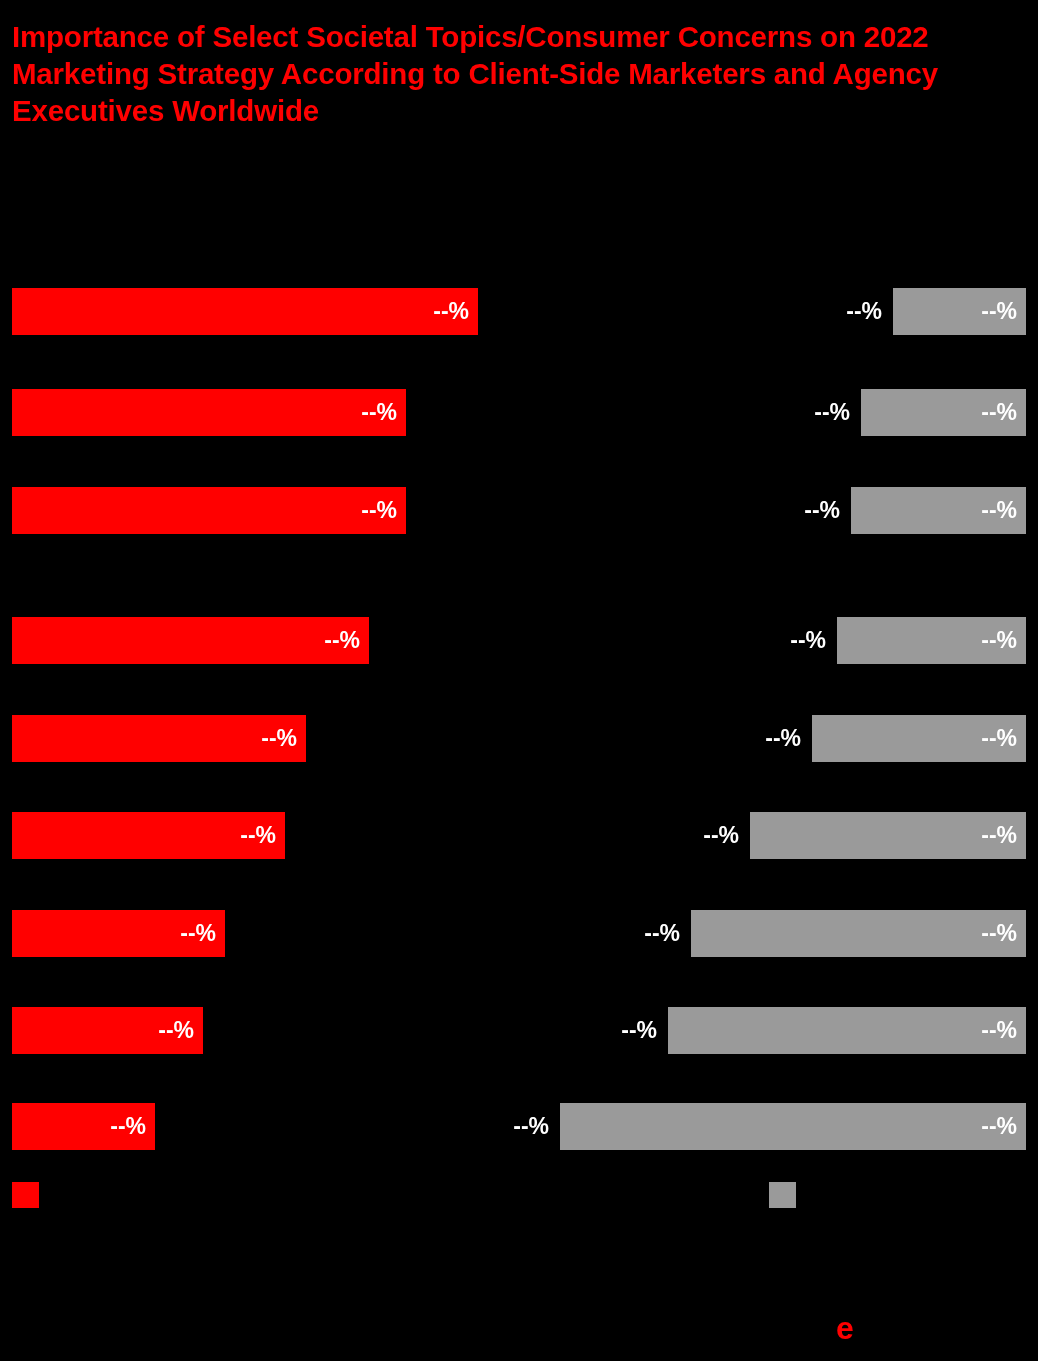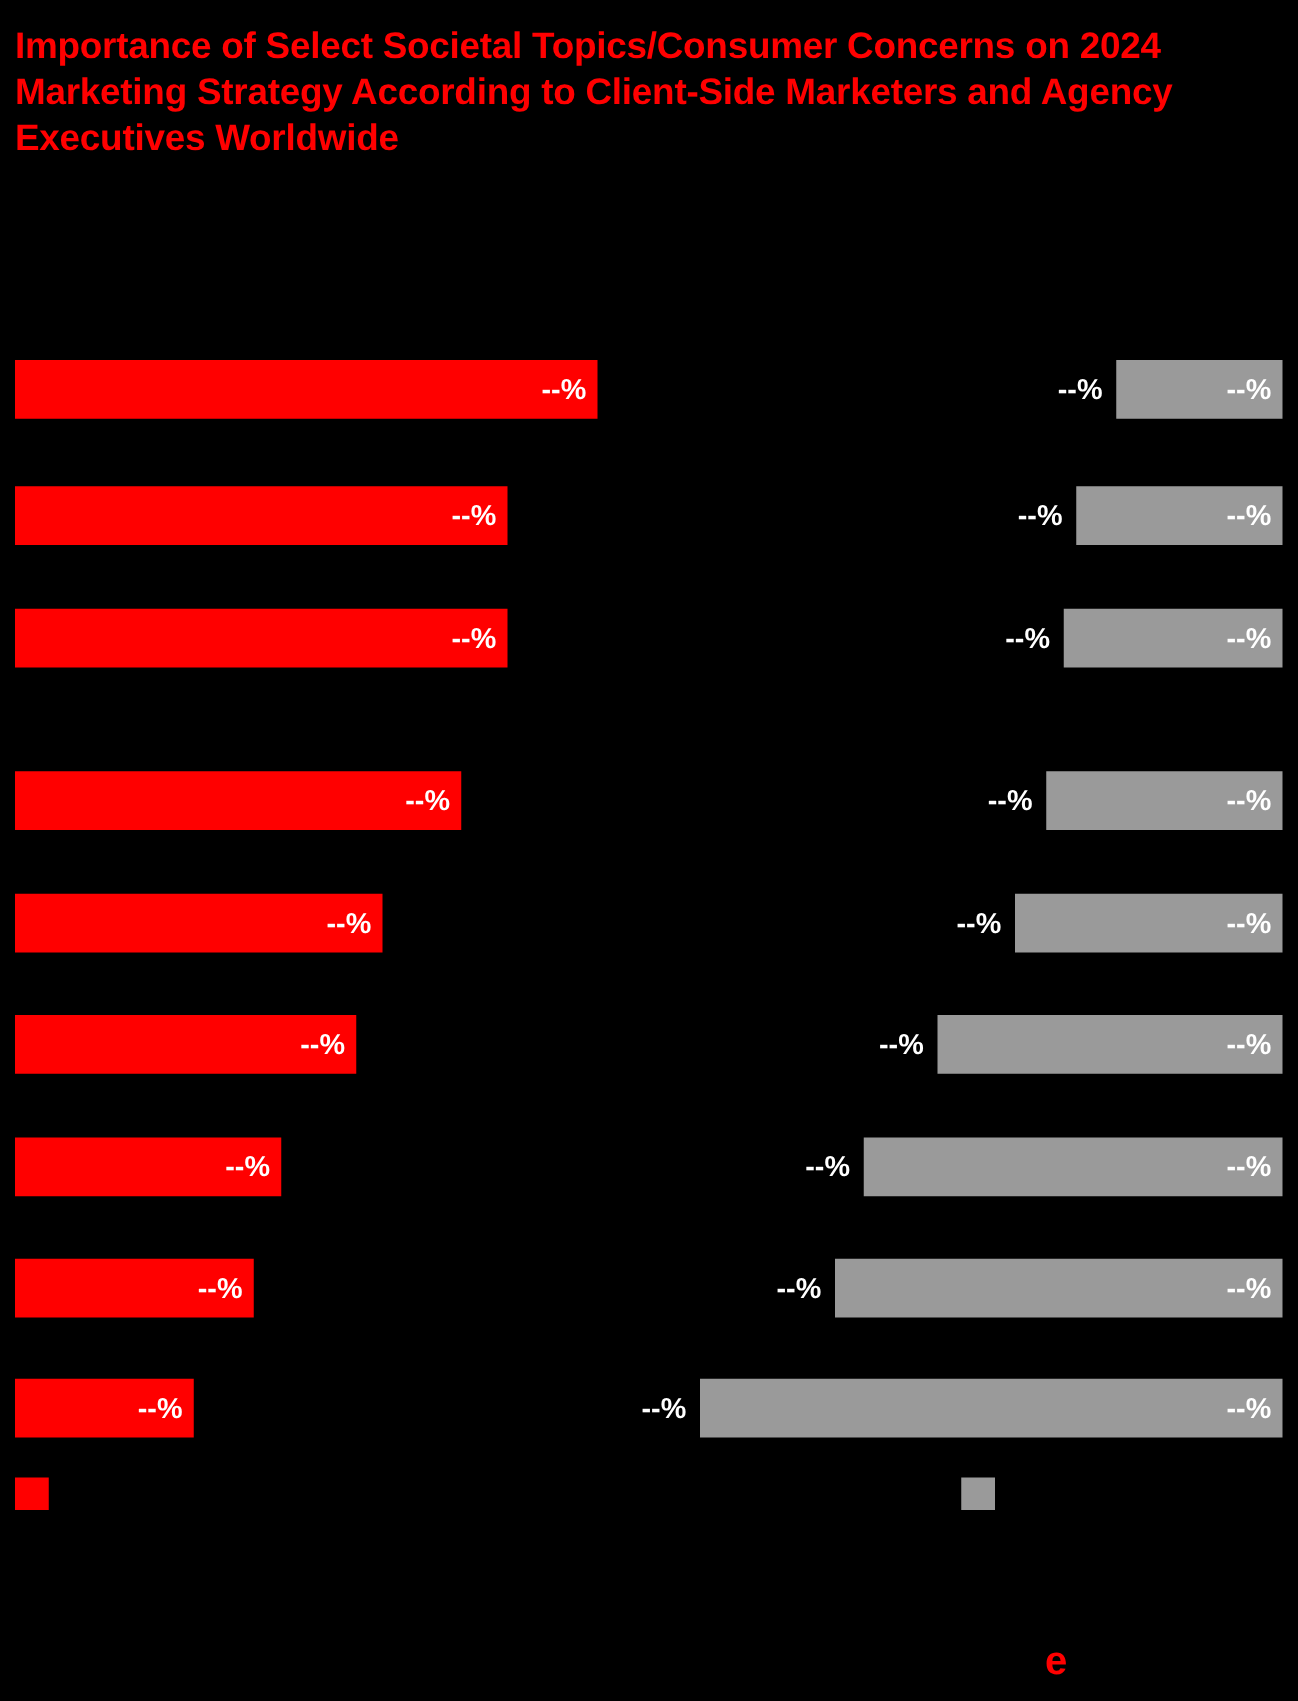--- a/index.html
+++ b/index.html
@@ -205,21 +205,21 @@
     top: 1318px;
     color: #000000;
     font-size: 17px;
     font-weight: bold;
     white-space: nowrap;
   }
 </style>
 </head>
 <body>
 
-<div id="chart-title">Importance of Select Societal Topics/Consumer Concerns on 2024 Marketing Strategy According to Client-Side Marketers and Agency Executives Worldwide</div>
+<div id="chart-title">Importance of Select Societal Topics/Consumer Concerns on 2022 Marketing Strategy According to Client-Side Marketers and Agency Executives Worldwide</div>
 
 <div id="chart-subtitle"></div>
 
 <div id="plot-area">
     <div class="bar-row" style="top: 288px;">
       <div class="cat-label"></div>
       <div class="bar-left" style="width: 466px;">
         <span class="val-in">--%</span>
       </div>
       <div class="bar-right-outside" style="right: 156px;">--%</div>

